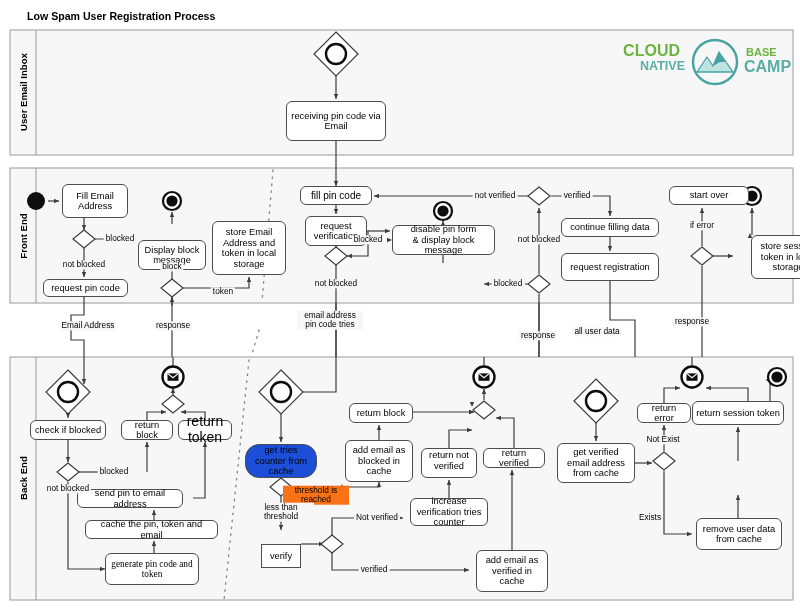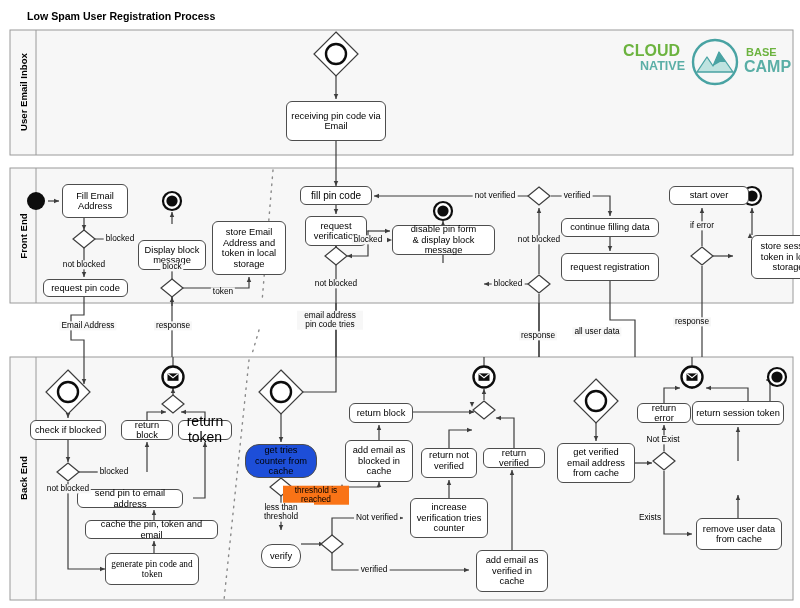--- a/index.html
+++ b/index.html
@@ -308,24 +308,24 @@
       </div>
       <div style="position: absolute; box-sizing: border-box; display: flex; align-items: center; justify-content: center; text-align: center; line-height: 1.13; border: 1px solid rgb(77, 77, 77); background: rgb(255, 255, 255); border-radius: 6px; font-size: 9.3px; color: rgb(0, 0, 0); padding: 1px 3px; left: 345px; top: 440px; width: 68px; height: 42px;">
         <span>add email as blocked in cache</span>
       </div>
       <div style="position: absolute; box-sizing: border-box; display: flex; align-items: flex-start; justify-content: center; text-align: center; line-height: 1.13; border: 1px solid rgb(77, 77, 77); background: rgb(255, 255, 255); border-radius: 6px; font-size: 9.3px; color: rgb(0, 0, 0); padding: 1px 3px; left: 421px; top: 448px; width: 56px; height: 30px;">
         <span>return not verified</span>
       </div>
       <div style="position: absolute; box-sizing: border-box; display: flex; align-items: center; justify-content: center; text-align: center; line-height: 1.13; border: 1px solid rgb(77, 77, 77); background: rgb(255, 255, 255); border-radius: 6px; font-size: 9.3px; color: rgb(0, 0, 0); padding: 1px 3px; left: 483px; top: 448px; width: 62px; height: 20px;">
         <span>return verified</span>
       </div>
-      <div style="position: absolute; box-sizing: border-box; display: flex; align-items: center; justify-content: center; text-align: center; line-height: 1.13; border: 1px solid rgb(77, 77, 77); background: rgb(255, 255, 255); border-radius: 6px; font-size: 9.3px; color: rgb(0, 0, 0); padding: 1px 3px; left: 410px; top: 498px; width: 78px; height: 40px;">
+      <div style="position: absolute; box-sizing: border-box; display: flex; align-items: center; justify-content: center; text-align: center; line-height: 1.13; border: 1px solid rgb(77, 77, 77); background: rgb(255, 255, 255); border-radius: 6px; font-size: 9.3px; color: rgb(0, 0, 0); padding: 1px 3px; left: 410px; top: 498px; width: 78px; height: 28px;">
         <span>increase verification tries counter</span>
       </div>
-      <div style="position: absolute; box-sizing: border-box; display: flex; align-items: center; justify-content: center; text-align: center; line-height: 1.13; border: 1px solid rgb(77, 77, 77); background: rgb(255, 255, 255); border-radius: 11px; font-size: 9.3px; color: rgb(0, 0, 0); padding: 1px 3px; left: 261px; top: 544px; width: 40px; height: 24px;">
+      <div style="position: absolute; box-sizing: border-box; display: flex; align-items: center; justify-content: center; text-align: center; line-height: 1.13; border: 1px solid rgb(77, 77, 77); background: rgb(255, 255, 255); border-radius: 0; font-size: 9.3px; color: rgb(0, 0, 0); padding: 1px 3px; left: 261px; top: 544px; width: 40px; height: 24px;">
         <span>verify</span>
       </div>
       <div style="position: absolute; box-sizing: border-box; display: flex; align-items: center; justify-content: center; text-align: center; line-height: 1.13; border: 1px solid rgb(77, 77, 77); background: rgb(255, 255, 255); border-radius: 6px; font-size: 9.3px; color: rgb(0, 0, 0); padding: 1px 3px; left: 476px; top: 550px; width: 72px; height: 42px;">
         <span>add email as verified in cache</span>
       </div>
       <div style="position: absolute; box-sizing: border-box; display: flex; align-items: center; justify-content: center; text-align: center; line-height: 1.13; border: 1px solid rgb(77, 77, 77); background: rgb(255, 255, 255); border-radius: 6px; font-size: 9.3px; color: rgb(0, 0, 0); padding: 1px 3px; left: 557px; top: 443px; width: 78px; height: 40px;">
         <span>get verified email address from cache</span>
       </div>
       <div style="position: absolute; box-sizing: border-box; display: flex; align-items: center; justify-content: center; text-align: center; line-height: 1.13; border: 1px solid rgb(77, 77, 77); background: rgb(255, 255, 255); border-radius: 6px; font-size: 9.3px; color: rgb(0, 0, 0); padding: 1px 3px; left: 637px; top: 403px; width: 54px; height: 20px;">
         <span>return error</span>

